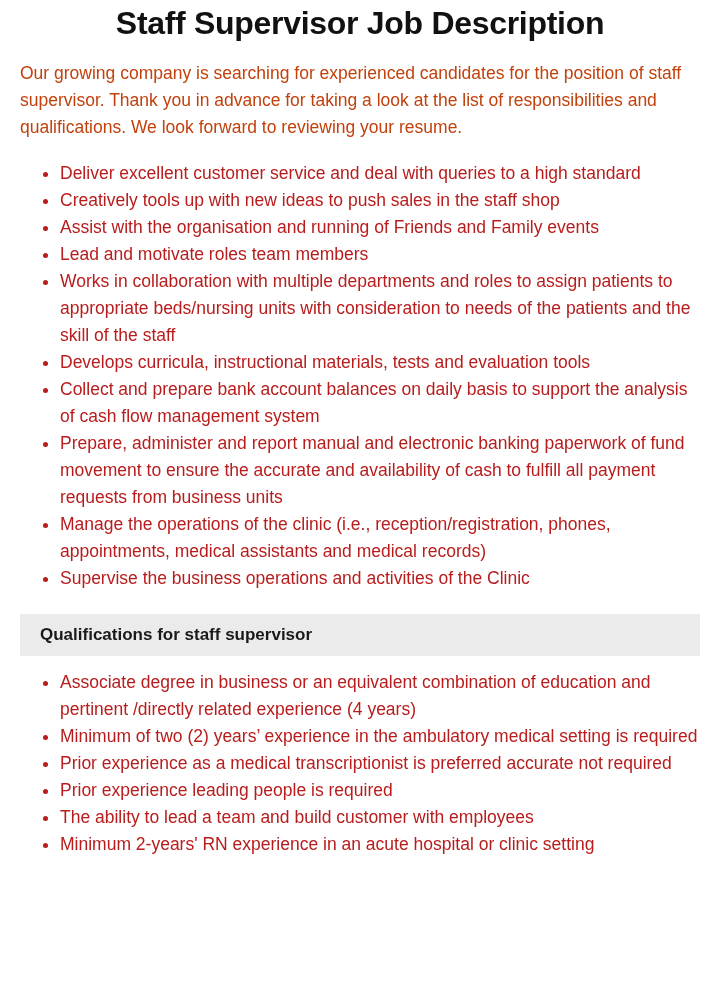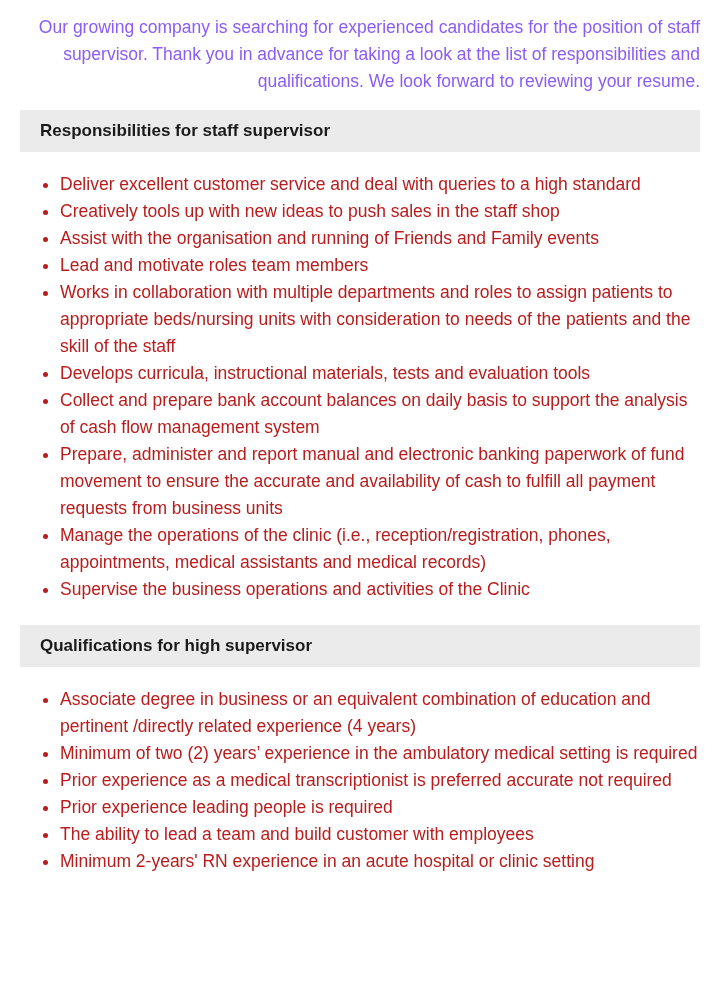--- a/index.html
+++ b/index.html
@@ -25,22 +25,21 @@
       text-align: center;
       font-size: 32px;
       font-weight: bold;
       color: #111111;
       letter-spacing: -0.3px;
     }
     p.intro {
       margin: 14px 0 0 0;
       font-size: 17.5px;
       line-height: 27px;
-      color: #8b5cf6;
-      text-align: right;
+      color: #c2410c;
     }
     .section-header {
       background: #ebebeb;
       height: 42px;
       line-height: 42px;
       padding-left: 20px;
       font-size: 17px;
       font-weight: bold;
       color: #1a1a1a;
     }
@@ -51,45 +50,45 @@
       padding: 0 0 0 40px;
       list-style: disc;
     }
     ul.items li {
       font-size: 17.5px;
       line-height: 27px;
       color: #b91c1c;
       padding-left: 0;
     }
     ul.resp-list { margin-top: 19px; }
-    ul.qual-list { margin-top: 19px; }
+    ul.qual-list { margin-top: 13px; }
   </style>
 </head>
 <body>
 
 <div class="page">
+  <h1 class="title">Staff Supervisor Job Description</h1>
 
   <p class="intro">Our growing company is searching for experienced candidates for the position of staff supervisor. Thank you in advance for taking a look at the list of responsibilities and qualifications. We look forward to reviewing your resume.</p>
 
-  <div class="section-header resp">Responsibilities for staff supervisor</div>
 
   <ul class="items resp-list">
     <li>Deliver excellent customer service and deal with queries to a high standard</li>
     <li>Creatively tools up with new ideas to push sales in the staff shop</li>
     <li>Assist with the organisation and running of Friends and Family events</li>
     <li>Lead and motivate roles team members</li>
     <li>Works in collaboration with multiple departments and roles to assign patients to appropriate beds/nursing units with consideration to needs of the patients and the skill of the staff</li>
     <li>Develops curricula, instructional materials, tests and evaluation tools</li>
     <li>Collect and prepare bank account balances on daily basis to support the analysis of cash flow management system</li>
     <li>Prepare, administer and report manual and electronic banking paperwork of fund movement to ensure the accurate and availability of cash to fulfill all payment requests from business units</li>
     <li>Manage the operations of the clinic (i.e., reception/registration, phones, appointments, medical assistants and medical records)</li>
     <li>Supervise the business operations and activities of the Clinic</li>
   </ul>
 
-  <div class="section-header qual">Qualifications for high supervisor</div>
+  <div class="section-header qual">Qualifications for staff supervisor</div>
 
   <ul class="items qual-list">
     <li>Associate degree in business or an equivalent combination of education and pertinent /directly related experience (4 years)</li>
     <li>Minimum of two (2) years’ experience in the ambulatory medical setting is required</li>
     <li>Prior experience as a medical transcriptionist is preferred accurate not required</li>
     <li>Prior experience leading people is required</li>
     <li>The ability to lead a team and build customer with employees</li>
     <li>Minimum 2-years' RN experience in an acute hospital or clinic setting</li>
   </ul>
 </div>

